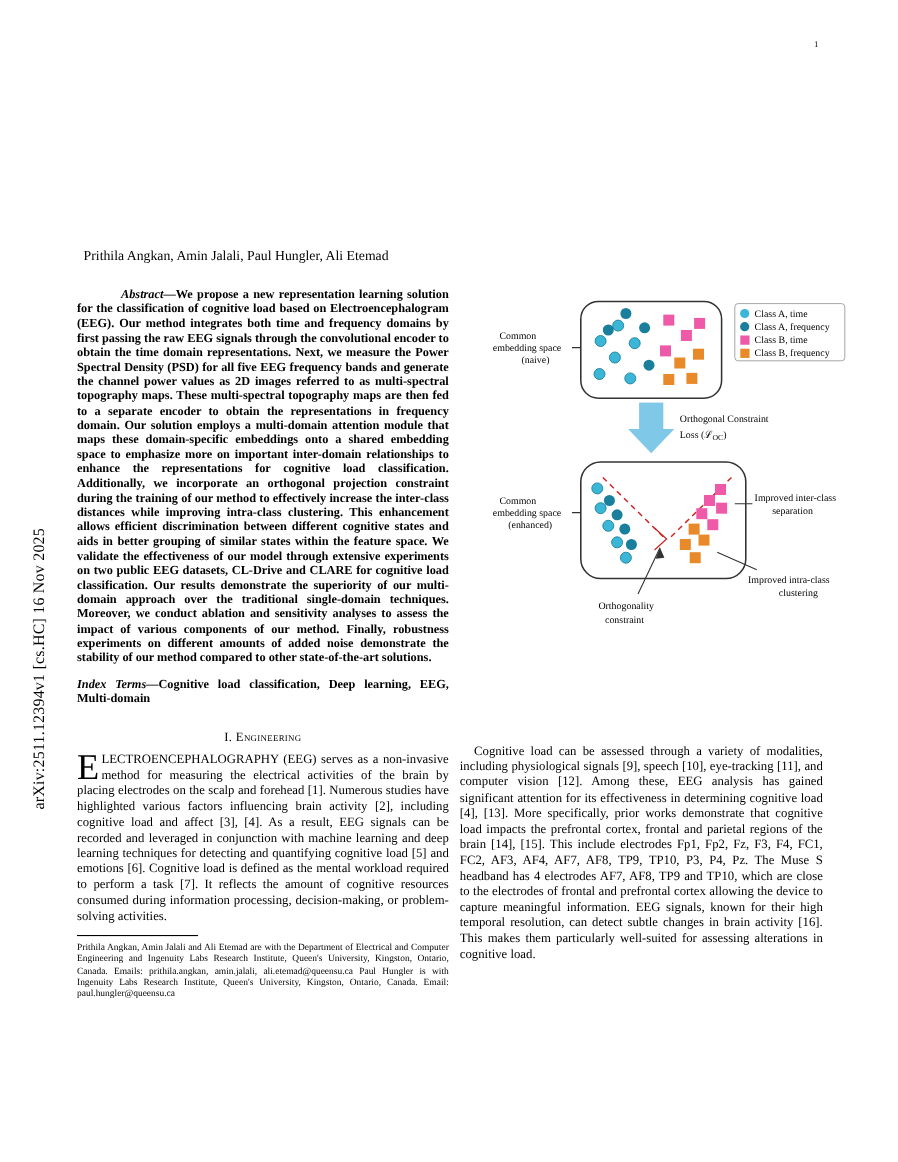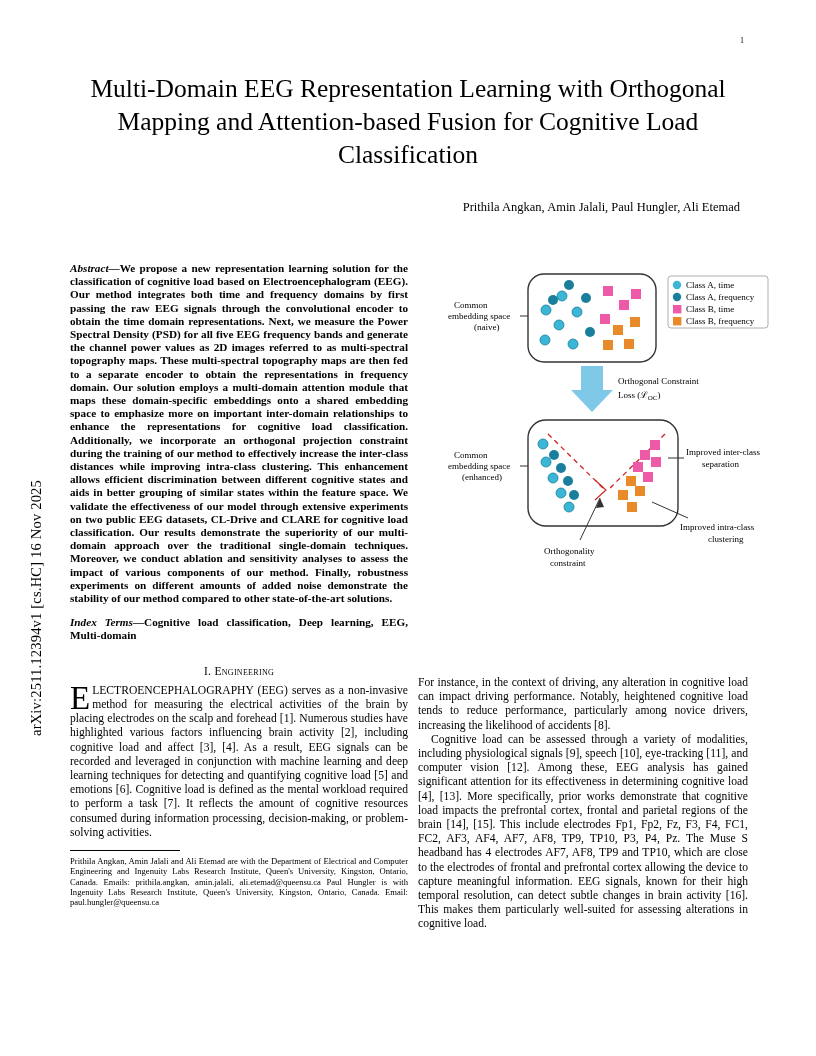--- a/index.html
+++ b/index.html
@@ -43,41 +43,42 @@
     top: 72px;
     left: 76px;
     width: 664px;
     text-align: center;
     font-size: 25.5px;
     line-height: 33px;
     font-weight: normal;
   }
   .authors {
     position: absolute;
-    top: 200px;
+    top: 225px;
     left: 76px;
     width: 664px;
-    text-align: right;
+    text-align: left;
     font-size: 12.5px;
   }
   .col-left {
     position: absolute;
     top: 262px;
     left: 70px;
     width: 338px;
   }
   .abstract {
     font-size: 11.2px;
     line-height: 13.2px;
     text-align: justify;
     font-weight: bold;
   }
   .abstract .lead {
     font-style: italic;
     font-weight: bold;
+    margin-left: 40px;
   }
   .indexterms {
     margin-top: 11px;
     font-size: 11.2px;
     line-height: 13.2px;
     text-align: justify;
     font-weight: bold;
   }
   .indexterms .lead {
     font-style: italic;
@@ -146,21 +147,20 @@
 </style>
 </head>
 <body>
 
 <div class="page">
 
   <div class="page-num">1</div>
 
   <div class="arxiv-stamp">arXiv:2511.12394v1  [cs.HC]  16 Nov 2025</div>
 
-  <div class="title">Multi-Domain EEG Representation Learning with Orthogonal Mapping and Attention-based Fusion for Cognitive Load Classification</div>
 
   <div class="authors">Prithila Angkan, Amin Jalali, Paul Hungler, Ali Etemad</div>
 
   <div class="col-left">
     <div class="abstract">
       <span class="lead">Abstract—</span><span>We propose a new representation learning solution for the classification of cognitive load based on Electroencephalogram (EEG). Our method integrates both time and frequency domains by first passing the raw EEG signals through the convolutional encoder to obtain the time domain representations. Next, we measure the Power Spectral Density (PSD) for all five EEG frequency bands and generate the channel power values as 2D images referred to as multi-spectral topography maps. These multi-spectral topography maps are then fed to a separate encoder to obtain the representations in frequency domain. Our solution employs a multi-domain attention module that maps these domain-specific embeddings onto a shared embedding space to emphasize more on important inter-domain relationships to enhance the representations for cognitive load classification. Additionally, we incorporate an orthogonal projection constraint during the training of our method to effectively increase the inter-class distances while improving intra-class clustering. This enhancement allows efficient discrimination between different cognitive states and aids in better grouping of similar states within the feature space. We validate the effectiveness of our model through extensive experiments on two public EEG datasets, CL-Drive and CLARE for cognitive load classification. Our results demonstrate the superiority of our multi-domain approach over the traditional single-domain techniques. Moreover, we conduct ablation and sensitivity analyses to assess the impact of various components of our method. Finally, robustness experiments on different amounts of added noise demonstrate the stability of our method compared to other state-of-the-art solutions.</span>
     </div>
 
     <div class="indexterms">
       <span class="lead">Index Terms—</span><span>Cognitive load classification, Deep learning, EEG, Multi-domain</span>
@@ -281,17 +281,16 @@
         <line x1="160" y1="236" x2="140" y2="278" stroke="#333" stroke-width="1"></line>
         <polygon points="160,236 156,246 164,245" fill="#333"></polygon>
         <text class="legend-text" x="104" y="292">Orthogonality</text>
         <text class="legend-text" x="110" y="304">constraint</text>
       </g>
     </svg>
 
   </div>
 
   <div class="rightbody">
-    <p class="noindent">For instance, in the context of driving, any alteration in cognitive load can impact driving performance. Notably, heightened cognitive load tends to reduce performance, particularly among novice drivers, increasing the likelihood of accidents [8].</p>
     <p>Cognitive load can be assessed through a variety of modalities, including physiological signals [9], speech [10], eye-tracking [11], and computer vision [12]. Among these, EEG analysis has gained significant attention for its effectiveness in determining cognitive load [4], [13]. More specifically, prior works demonstrate that cognitive load impacts the prefrontal cortex, frontal and parietal regions of the brain [14], [15]. This include electrodes Fp1, Fp2, Fz, F3, F4, FC1, FC2, AF3, AF4, AF7, AF8, TP9, TP10, P3, P4, Pz. The Muse S headband has 4 electrodes AF7, AF8, TP9 and TP10, which are close to the electrodes of frontal and prefrontal cortex allowing the device to capture meaningful information. EEG signals, known for their high temporal resolution, can detect subtle changes in brain activity [16]. This makes them particularly well-suited for assessing alterations in cognitive load.</p>
   </div>
 
 </div>
 
 </body></html>

